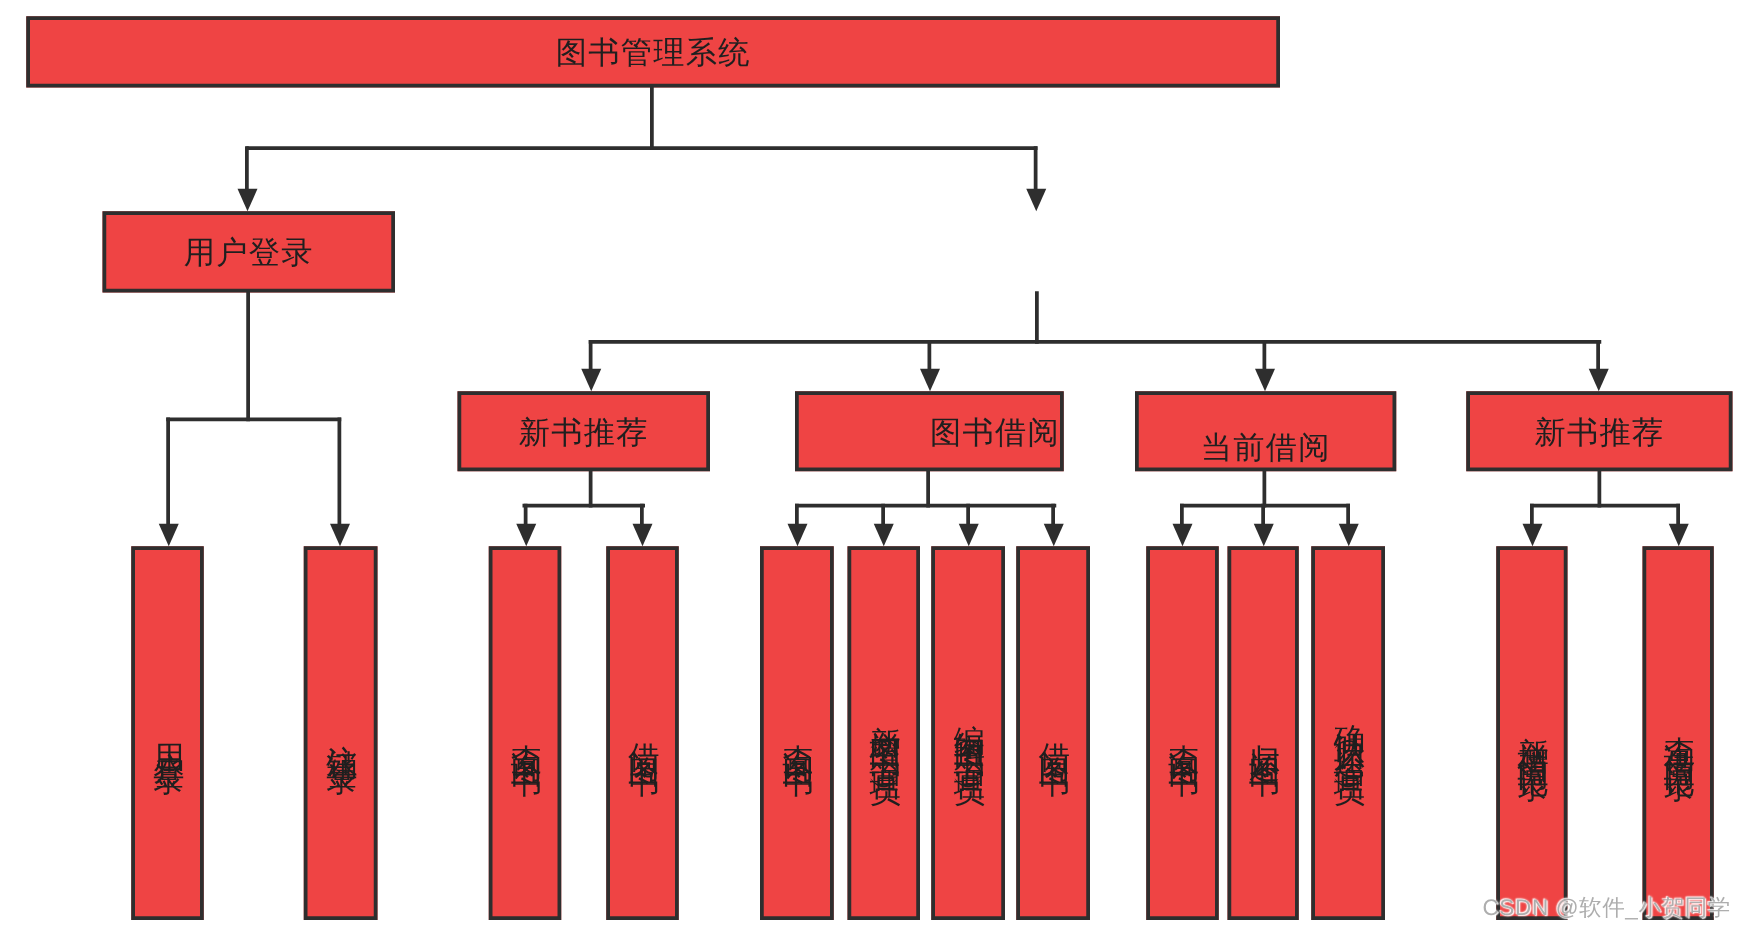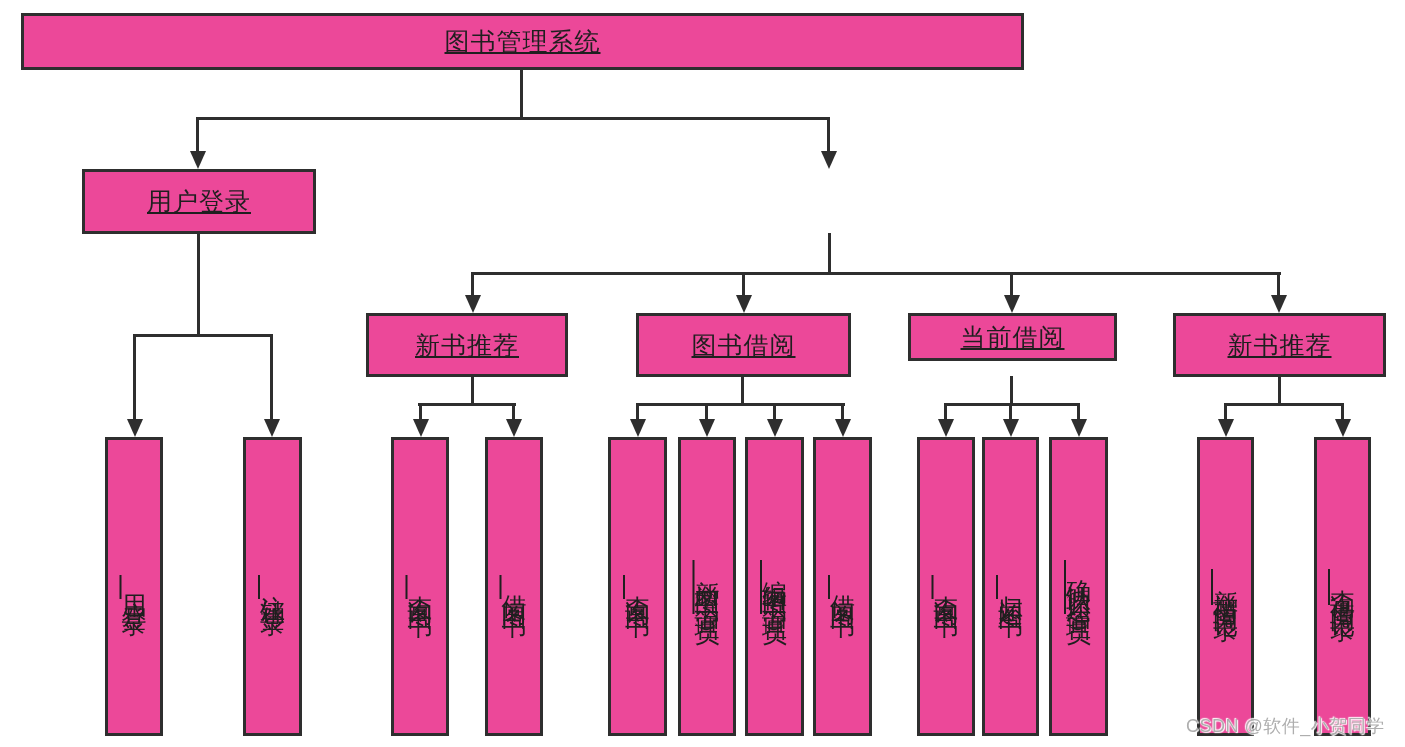--- a/index.html
+++ b/index.html
@@ -11,34 +11,34 @@
   html,body{margin:0;padding:0;background:var(--background);}
   .canvas{
     position:relative;width:1405px;height:747px;overflow:hidden;
     background:var(--background);
     font-family:"Liberation Sans","DejaVu Sans",sans-serif;
     color:var(--text);
   }
   
   .node{
     position:absolute;box-sizing:border-box;
-    border:3px solid var(--line);background:#ec4899;
-    display:flex;align-items:center;justify-content:center;text-decoration:underline;
+    border:3px solid var(--line);background:#ef4444;
+    display:flex;align-items:center;justify-content:center;
   }
   .node span{font-size:25px;letter-spacing:1px;white-space:nowrap;}
   .vnode span{
     writing-mode:vertical-rl;text-orientation:mixed;
     font-size:25px;letter-spacing:6px;line-height:1;white-space:nowrap;
   }
   .b-root   {left:21px;  top:13px;  width:1003px;height:57px;}
   .b-login  {left:82px;  top:169px; width:234px; height:65px;}
   .b-mgmt   {left:712px; top:169px; width:235px; height:65px;}
   .b-rec    {left:366px; top:313px; width:202px; height:64px;}
-  .b-borrow {left:636px; top:313px; width:215px; height:64px;}
-  .b-cur    {left:908px; top:313px; width:209px; height:48px;}
+  .b-borrow {left:636px; top:313px; width:215px; height:64px;justify-content:flex-end;}
+  .b-cur    {left:908px; top:313px; width:209px; height:64px;align-items:flex-end;}
   .b-hist   {left:1173px;top:313px; width:213px; height:64px;}
   .leaf{top:437px;height:299px;}
   .l-user   {left:105px; width:58px;}
   .l-logout {left:243px; width:59px;}
   .l-q1     {left:391px; width:58px;}
   .l-b1     {left:485px; width:58px;}
   .l-q2     {left:608px; width:59px;}
   .l-add    {left:678px; width:58px;}
   .l-edit   {left:745px; width:59px;}
   .l-b2     {left:813px; width:59px;}

